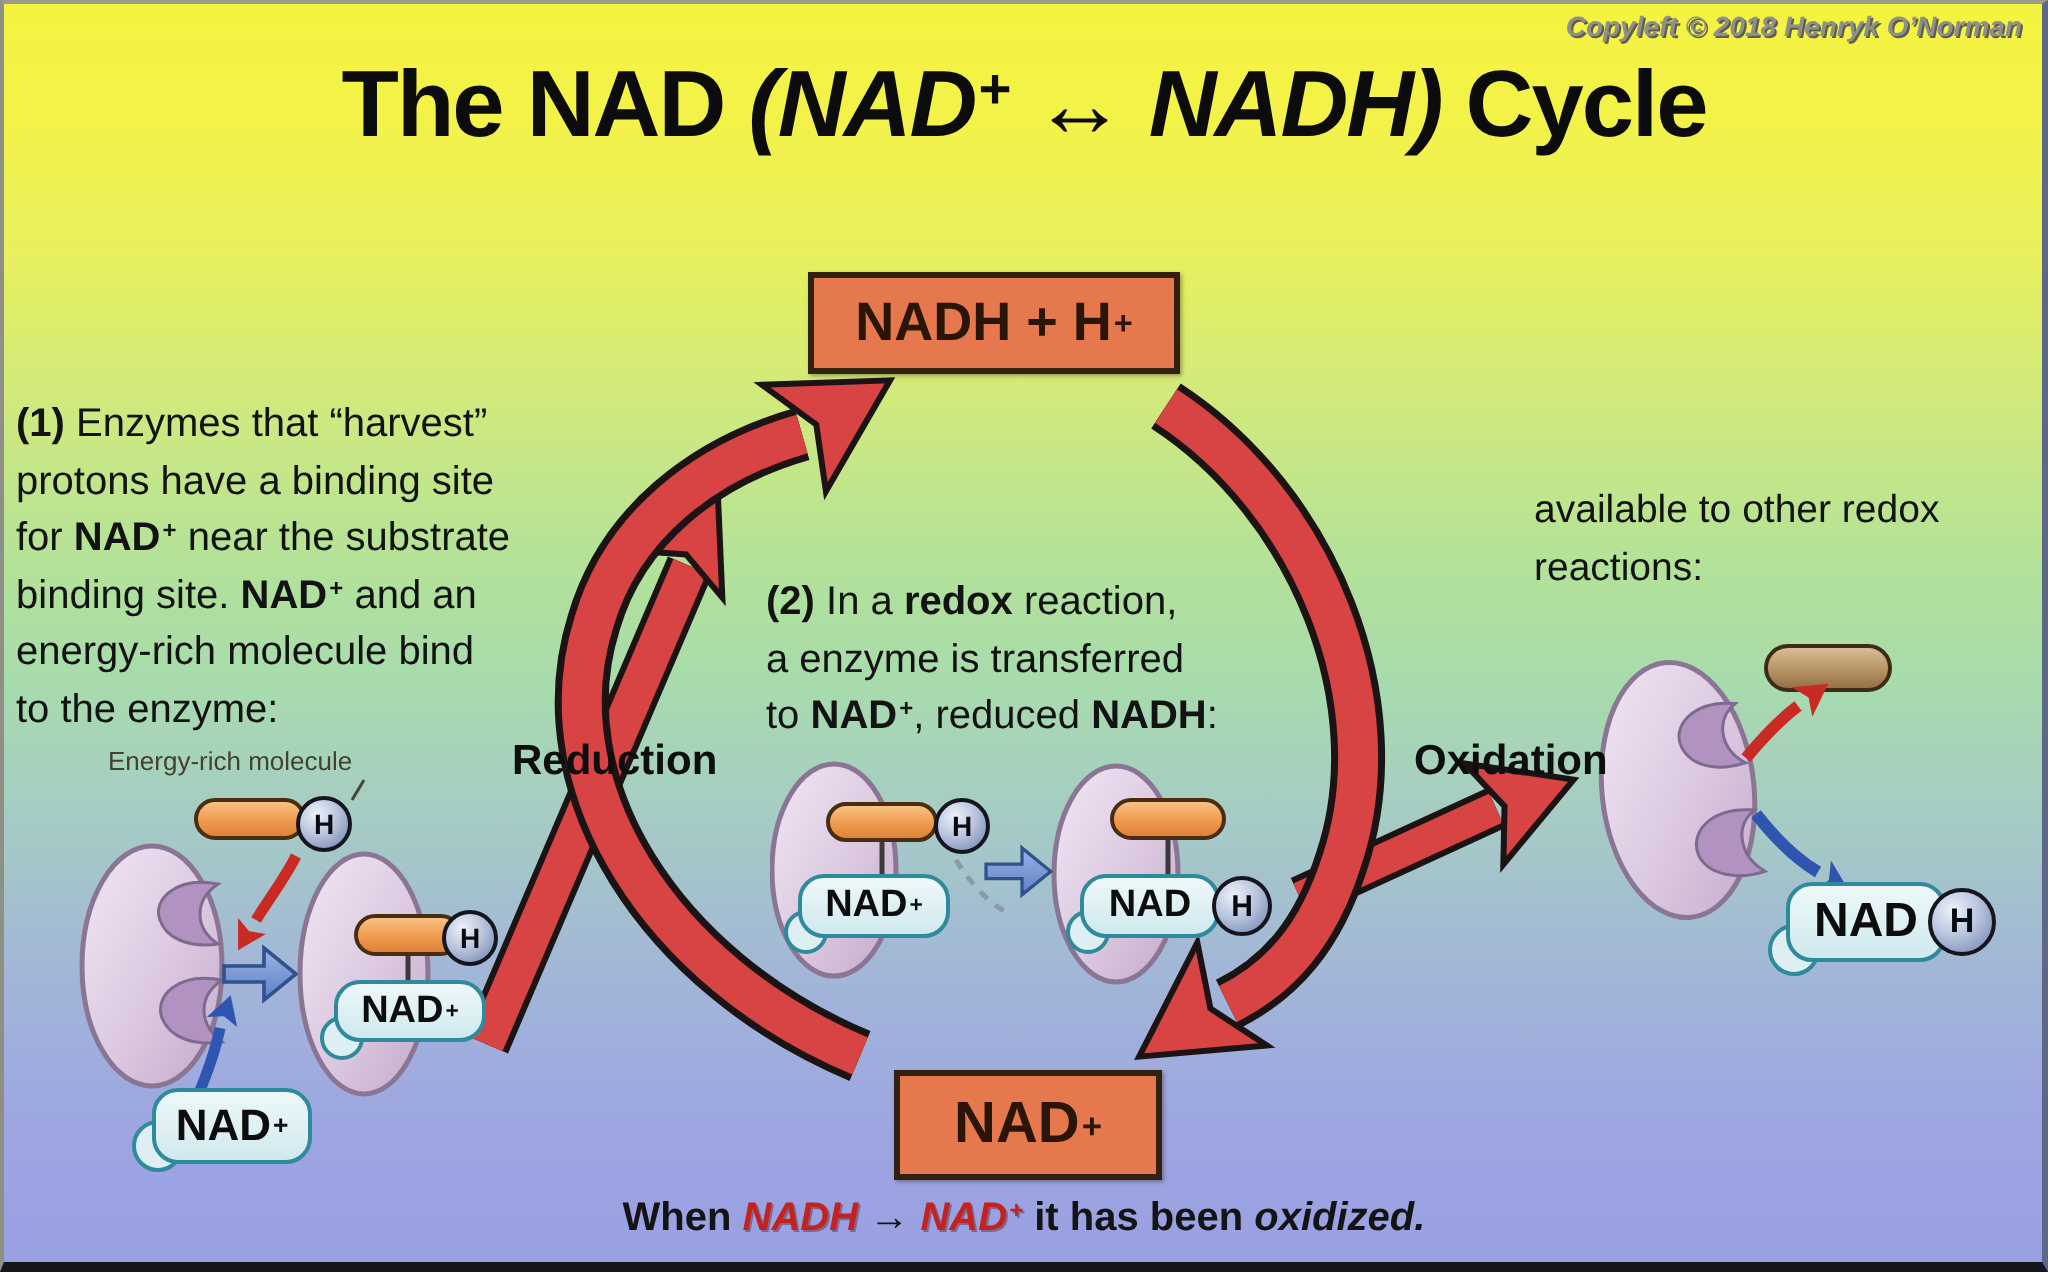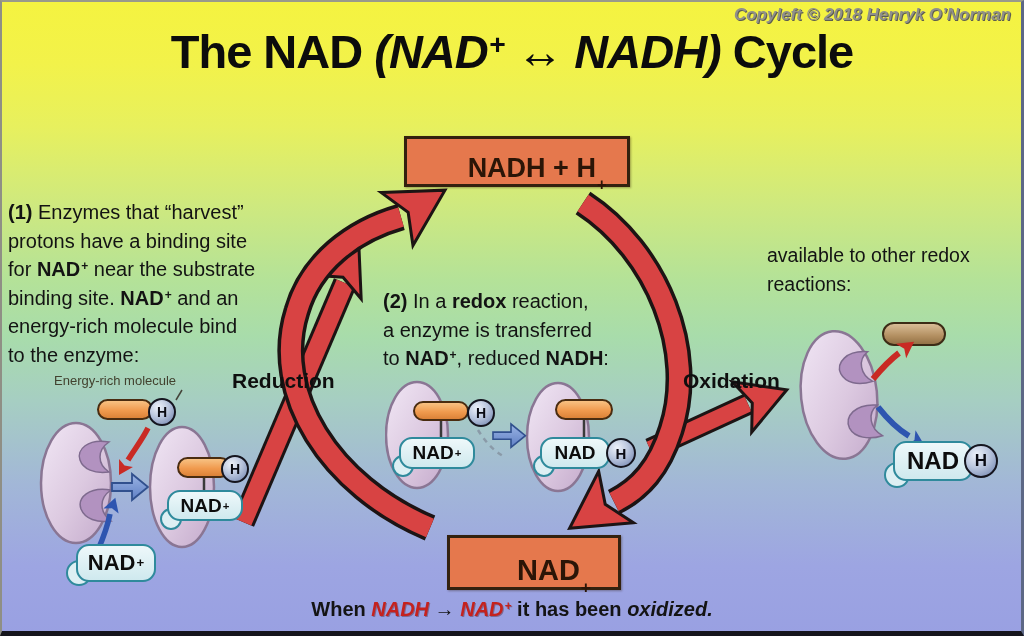--- a/index.html
+++ b/index.html
@@ -9,34 +9,34 @@
     background:linear-gradient(180deg,#f5f340 0%,#f2f24a 10%,#e7f05e 20%,#cfe97e 32%,#b4e298 44%,#a8dcab 53%,#a6cec2 63%,#a2b7d7 76%,#9da5e2 89%,#99a0e2 100%);
   }
   .frame{position:absolute;inset:0;pointer-events:none;z-index:50;
     border-top:2px solid #9a9a8a;border-left:2px solid #8f8f85;
     border-right:3px solid #5d6886;border-bottom:5px solid #15151c;}
   .abs{position:absolute;}
   .nowrap{white-space:nowrap;}
   .b{font-weight:700;}
   .it{font-style:italic;}
   .sup{font-size:0.6em;vertical-align:0.5em;line-height:0;margin-left:1px;}
-  .copyright{top:5px;right:13px;font-size:17px;font-weight:700;font-style:italic;
+  .copyright{top:5px;right:13px;font-size:14px;font-weight:700;font-style:italic;
     color:#90908a;text-shadow:1px 1px 0 #5e5e50;z-index:40;}
   .title{top:24px;left:0;right:0;text-align:center;font-size:47px;font-weight:700;
     color:#0c0c0c;letter-spacing:-1px;z-index:40;}
   .subtitle{left:0;right:0;text-align:center;font-size:20px;font-weight:700;z-index:40;}
   .red-m{color:#c5221e;font-style:italic;font-weight:700;text-shadow:1px 1px 0 rgba(70,0,0,.35);}
-  .obox{display:flex;align-items:flex-end;justify-content:center;background:#e5784d;
+  .obox{display:flex;align-items:center;justify-content:center;background:#e5784d;
     border:3px solid #33210f;color:#2b1507;font-weight:700;z-index:40;
-    box-shadow:1px 1px 2px rgba(40,20,0,.35);padding-left:40px;}
+    box-shadow:1px 1px 2px rgba(40,20,0,.35);}
   .obox .sup{vertical-align:0.45em;}
   .nadh-box{left:404px;top:136px;width:180px;height:45px;font-size:27px;}
   .nad-box{left:447px;top:535px;width:128px;height:49px;font-size:29px;}
   .step{font-size:20px;line-height:28.5px;color:#131313;z-index:30;}
-  .cycle-label{font-size:21px;font-weight:700;color:#0e0e0e;z-index:30;}
+  .cycle-label{font-size:21px;font-weight:700;color:#0e0e0e;z-index:30;margin-left:24px;}
   .small-label{font-size:13px;color:#42422f;z-index:30;}
   .droplet{display:flex;align-items:center;justify-content:center;font-weight:700;color:#0d0d0d;
     background:linear-gradient(180deg,#eef8fa,#cfe9ee);border:2.5px solid #2f8a9c;
     border-radius:13px;z-index:32;}
   .tail{background:#ddeff3;border:2.5px solid #2f8a9c;border-radius:50%;z-index:31;}
   .hcirc{display:flex;align-items:center;justify-content:center;font-weight:700;color:#0a0a12;
     border-radius:50%;z-index:33;border:2px solid #15151f;
     background:radial-gradient(circle at 35% 30%,#eef2fa 0%,#b9c5dd 45%,#6b7fab 100%);}
   svg.layer{position:absolute;z-index:20;}
   svg.deco{position:absolute;z-index:25;}

